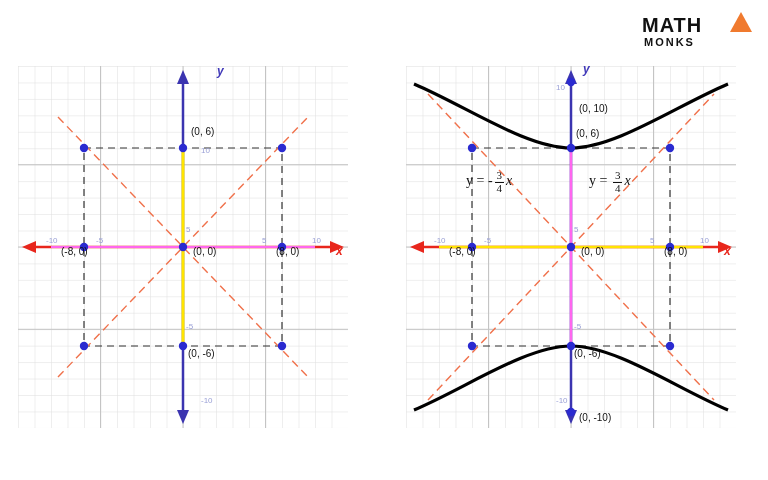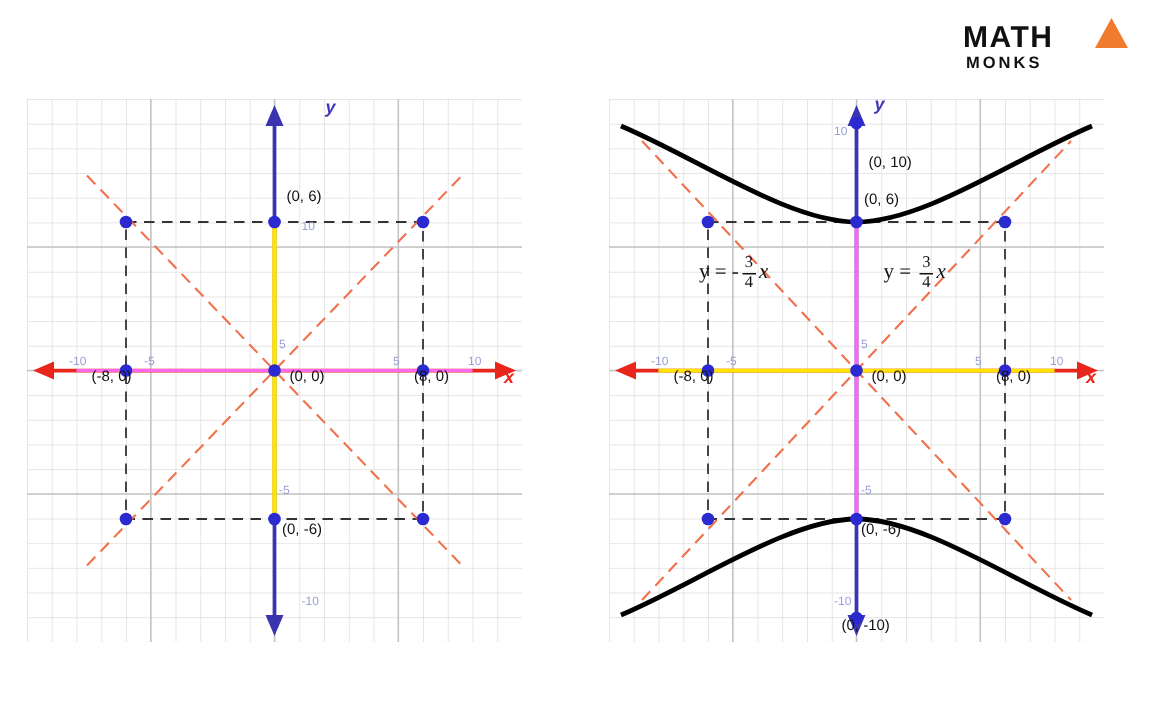--- a/index.html
+++ b/index.html
@@ -207,21 +207,21 @@
   <span class="tick-num" style="left:168px; top:256px;">-5</span>
   <span class="tick-num" style="left:78px; top:170px;">-5</span>
   <span class="tick-num" style="left:244px; top:170px;">5</span>
 
   <span class="pt-label" style="left:173px; top:14px;margin-top:23px;">(0, 10)</span>
   <span class="pt-label" style="left:170px; top:62px;">(0, 6)</span>
   <span class="pt-label" style="left:175px; top:180px;">(0, 0)</span>
   <span class="pt-label" style="left:258px; top:180px;">(8, 0)</span>
   <span class="pt-label" style="left:43px; top:180px;">(-8, 0)</span>
   <span class="pt-label" style="left:168px; top:282px;">(0, -6)</span>
-  <span class="pt-label" style="left:155px; top:346px;">(0, -10)</span>
+  <span class="pt-label" style="left:173px; top:346px;">(0, -10)</span>
 
   <div class="eq" style="left:60px; top:104px;">
     <span>y = -</span><span class="frac"><span class="num">3</span><span class="den">4</span></span><span class="ital">x</span>
   </div>
   <div class="eq" style="left:183px; top:104px;">
     <span>y = </span><span class="frac"><span class="num">3</span><span class="den">4</span></span><span class="ital">x</span>
   </div>
 </div>
 
 </body></html>

